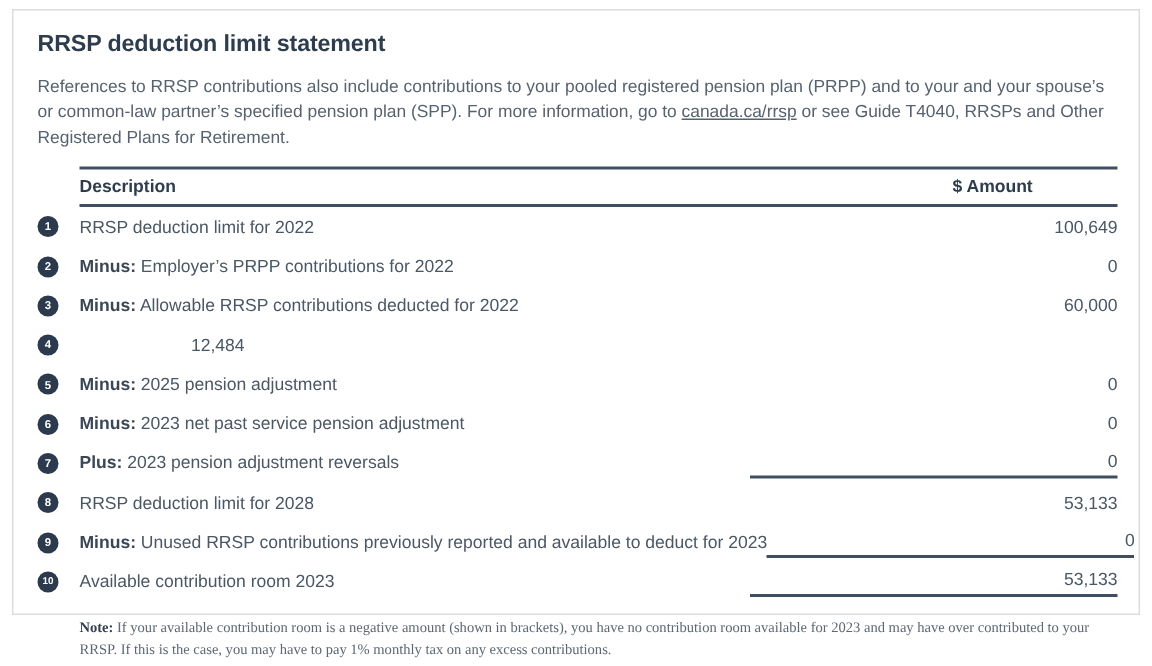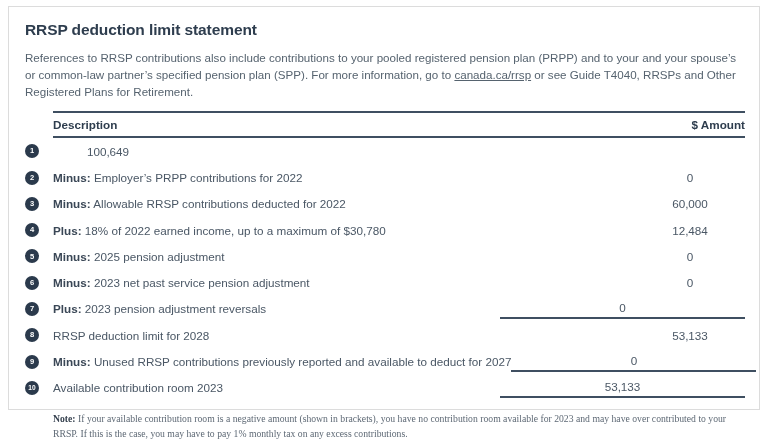--- a/index.html
+++ b/index.html
@@ -68,21 +68,21 @@
     height: 21px;
     padding: 1px 0;
   }
 
   .th {
     font-size: 11.7px;
     font-weight: bold;
     color: #2e3d4e;
   }
   .th.desc { flex: 1 1 auto; }
-  .th.amt  { flex: 0 0 110px; text-align: right; }
+  .th.amt  { flex: 0 0 110px; }
 
   .row {
     display: flex;
     align-items: center;
     height: 26.3px;
     position: relative;
   }
 
   .badge {
     position: absolute;
@@ -111,21 +111,21 @@
     white-space: nowrap;
   }
 
   .cell-desc b {
     font-weight: bold;
     color: #3a4756;
   }
 
   .cell-amt {
     flex: 0 0 110px;
-    text-align: center;
+    text-align: right;
     font-size: 11.7px;
     color: #4a5765;
   }
 
   .row.ruled .cell-amt {
     border-bottom: 2px solid #3f4f61;
     padding-bottom: 3px;
     margin-bottom: -3px;
   }
   .row.ruled .cell-amt {
@@ -162,35 +162,35 @@
     <p class="intro"><span>References to RRSP contributions also include contributions to your pooled registered pension plan (PRPP) and to your and your spouse’s or common-law partner’s specified pension plan (SPP). For more information, go to </span><a href="#">canada.ca/rrsp</a><span> or see Guide T4040, RRSPs and Other Registered Plans for Retirement.</span></p>
 
     <div class="table">
       <div class="thead">
         <div class="th desc">Description</div>
         <div class="th amt">$ Amount</div>
       </div>
       <div id="rows-container">
           <div class="row">
             <div class="badge">1</div>
+            <div class="cell-desc"><b></b><span>RRSP deduction limit for 2022</span></div>
             <div class="cell-amt">100,649</div>
           </div>
           <div class="row">
             <div class="badge">2</div>
             <div class="cell-desc"><b>Minus:</b><span> Employer’s PRPP contributions for 2022</span></div>
             <div class="cell-amt">0</div>
           </div>
           <div class="row">
             <div class="badge">3</div>
             <div class="cell-desc"><b>Minus:</b><span> Allowable RRSP contributions deducted for 2022</span></div>
             <div class="cell-amt">60,000</div>
           </div>
           <div class="row">
             <div class="badge">4</div>
-            <div class="cell-desc"><b>Plus:</b><span> 18% of 2022 earned income, up to a maximum of $30,780</span></div>
             <div class="cell-amt">12,484</div>
           </div>
           <div class="row">
             <div class="badge">5</div>
             <div class="cell-desc"><b>Minus:</b><span> 2025 pension adjustment</span></div>
             <div class="cell-amt">0</div>
           </div>
           <div class="row">
             <div class="badge">6</div>
             <div class="cell-desc"><b>Minus:</b><span> 2023 net past service pension adjustment</span></div>
@@ -201,21 +201,21 @@
             <div class="cell-desc"><b>Plus:</b><span> 2023 pension adjustment reversals</span></div>
             <div class="cell-amt">0</div>
           </div>
           <div class="row">
             <div class="badge">8</div>
             <div class="cell-desc"><b></b><span>RRSP deduction limit for 2028</span></div>
             <div class="cell-amt">53,133</div>
           </div>
           <div class="row ruled">
             <div class="badge">9</div>
-            <div class="cell-desc"><b>Minus:</b><span> Unused RRSP contributions previously reported and available to deduct for 2027</span></div>
+            <div class="cell-desc"><b>Minus:</b><span> Unused RRSP contributions previously reported and available to deduct for 2023</span></div>
             <div class="cell-amt">0</div>
           </div>
           <div class="row ruled">
             <div class="badge two-digit">10</div>
             <div class="cell-desc"><b></b><span>Available contribution room 2023</span></div>
             <div class="cell-amt">53,133</div>
           </div>
         </div>
     </div>
 

